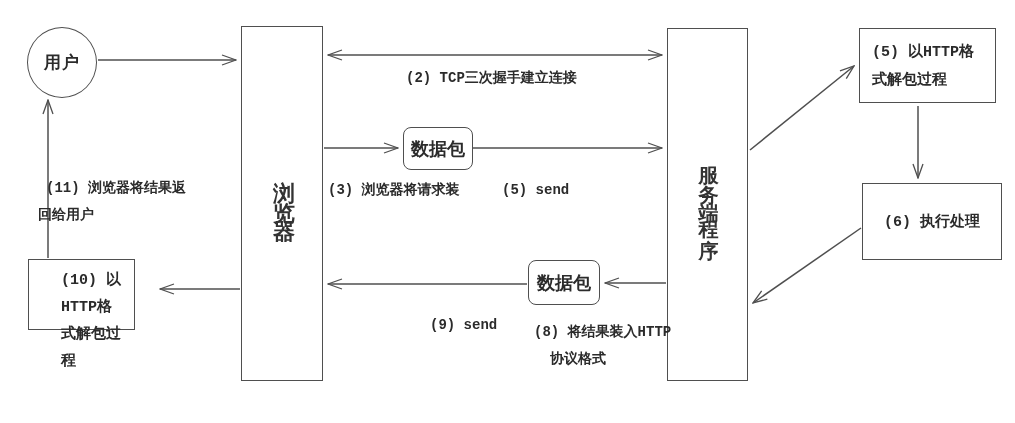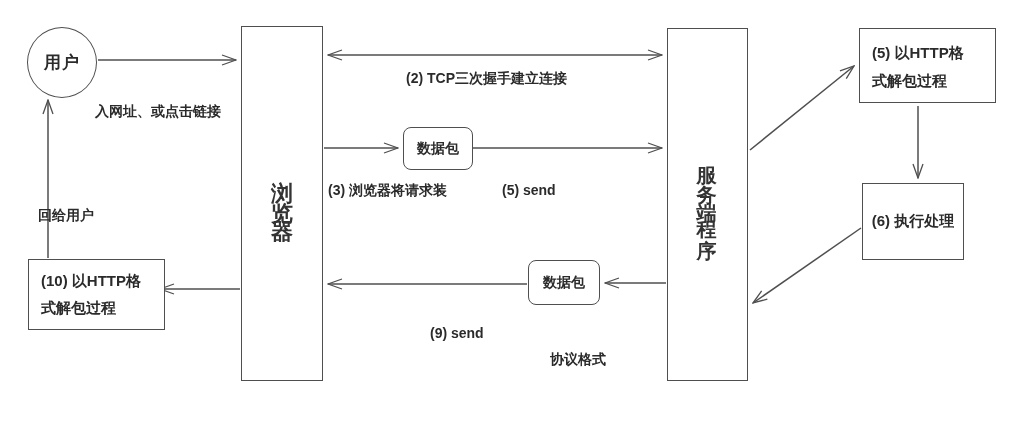--- a/index.html
+++ b/index.html
@@ -1,32 +1,32 @@
 <!DOCTYPE html>
 <html><head>
 <meta charset="utf-8">
 <style>
   html,body{margin:0;padding:0;background:#fff;}
   #stage{
     position:relative;width:1015px;height:423px;background:#ffffff;overflow:hidden;
-    font-family:Liberation Sans, sans-serif;color:#2b2b2b;
+    font-family:Liberation Mono, monospace;color:#2b2b2b;
   }
   #wires{position:absolute;left:0;top:0;z-index:0;}
   .node{
     position:absolute;box-sizing:border-box;border:1.7px solid #4f4f4f;background:#ffffff;
     display:flex;align-items:center;justify-content:center;z-index:1;
   }
   .circle{border-radius:50%;font-size:17px;font-weight:600;letter-spacing:1px;}
   .tall{flex-direction:column;}
   .vlabel{
     writing-mode:vertical-lr;text-orientation:upright;font-weight:600;color:#333;
   }
   .vlabel.browser{font-size:22px;letter-spacing:20px;transform:translateY(-10px);}
   .vlabel.server{font-size:20px;letter-spacing:18px;transform:translateY(-9px);}
-  .packet{border-radius:8px;font-size:14px;font-weight:600;border-width:1.6px;}
+  .packet{border-radius:8px;font-size:18px;font-weight:600;border-width:1.6px;}
   .procbox{align-items:flex-start;justify-content:flex-start;font-size:15px;font-weight:600;}
   .procbox .inner{padding:10px 0 0 12px;line-height:28px;}
   .procbox.center{align-items:center;justify-content:center;}
   .t{
     position:absolute;font-size:14px;font-weight:600;line-height:26px;white-space:nowrap;z-index:2;
   }
 </style>
 </head>
 <body>
 
@@ -73,39 +73,40 @@
     <span>数据包</span>
   </div>
 
   <div class="node procbox" style="left:859px;top:28px;width:137px;height:75px;">
     <div class="inner">
       <div>(5) 以HTTP格</div>
       <div>式解包过程</div>
     </div>
   </div>
 
-  <div class="node procbox center" style="left:862px;top:183px;width:102px;height:77px;">
+  <div class="node procbox center" style="left:862px;top:183px;width:140px;height:77px;">
     <span>(6) 执行处理</span>
   </div>
 
-  <div class="node procbox" style="left:28px;top:259px;width:137px;height:71px;">
+  <div class="node procbox" style="left:28px;top:259px;width:107px;height:71px;padding-left:20px;">
     <div class="inner" style="padding-top:7px;line-height:27px;">
       <div>(10) 以HTTP格</div>
       <div>式解包过程</div>
     </div>
   </div>
 
-  <div class="t" style="left:95px;top:98px;">入网址、或点击链接</div>
 
   <div class="t" style="left:406px;top:65px;">(2) TCP三次握手建立连接</div>
 
   <div class="t" style="left:328px;top:177px;">(3) 浏览器将请求装</div>
 
   <div class="t" style="left:502px;top:177px;">(5) send</div>
 
 
+  <div class="t" style="left:534px;top:319px;">(8) 将结果装入HTTP</div>
   <div class="t" style="left:550px;top:346px;">协议格式</div>
 
-  <div class="t" style="left:430px;top:320px;">(9) send</div>
+  <div class="t" style="left:430px;top:312px;">(9) send</div>
 
+  <div class="t" style="left:46px;top:174px;line-height:28px;">(11) 浏览器将结果返</div>
   <div class="t" style="left:38px;top:202px;">回给用户</div>
 
 </div>
 
 </body></html>

